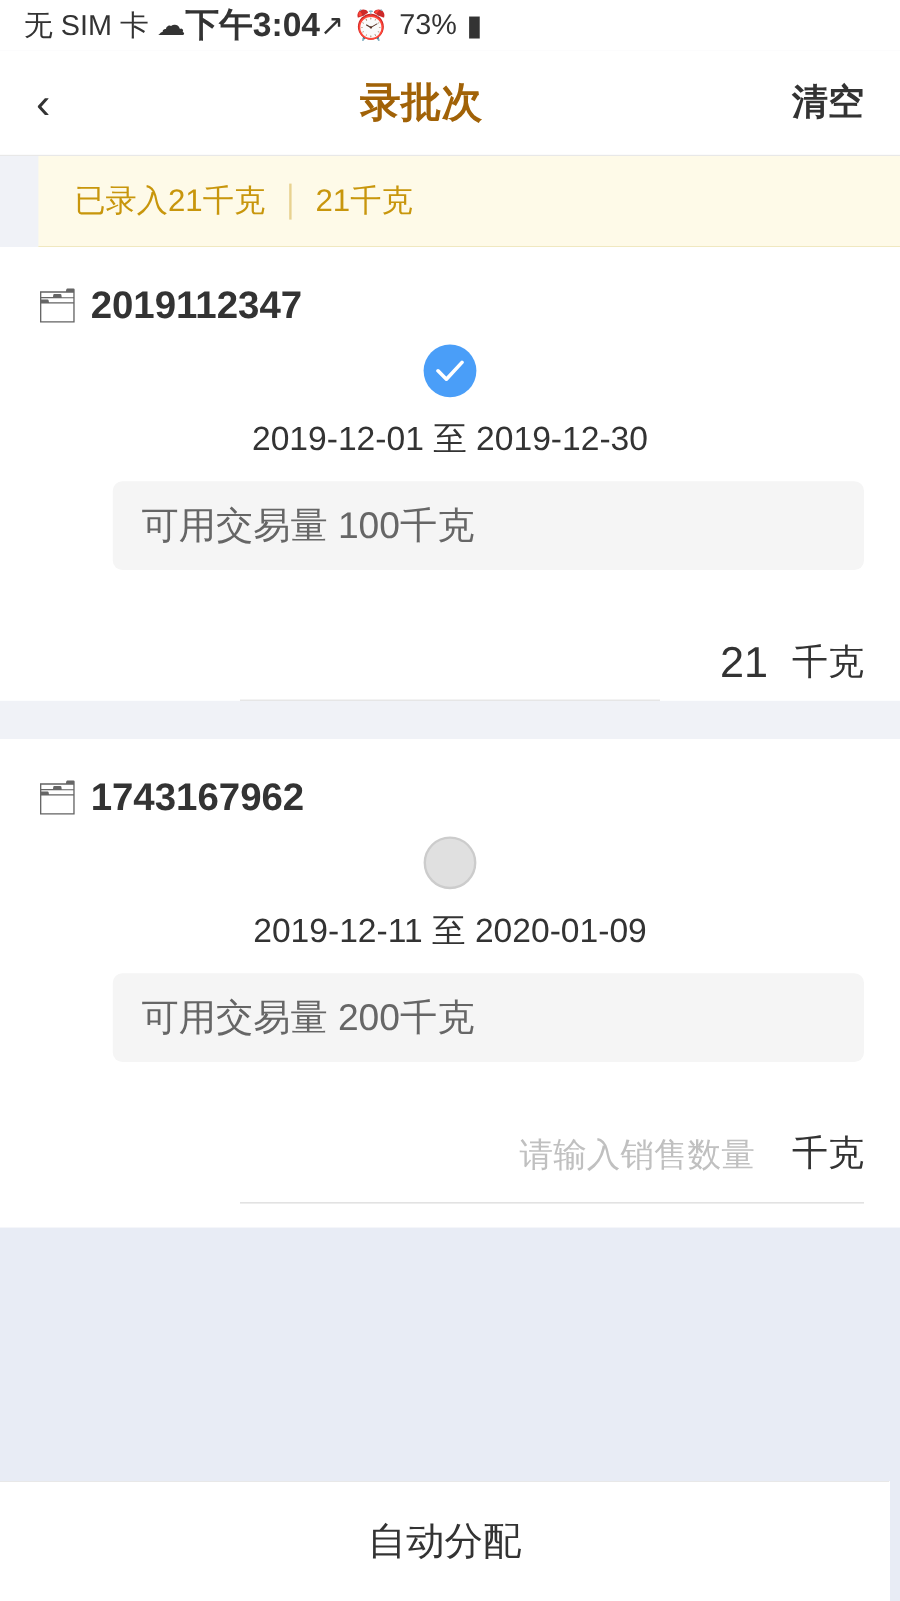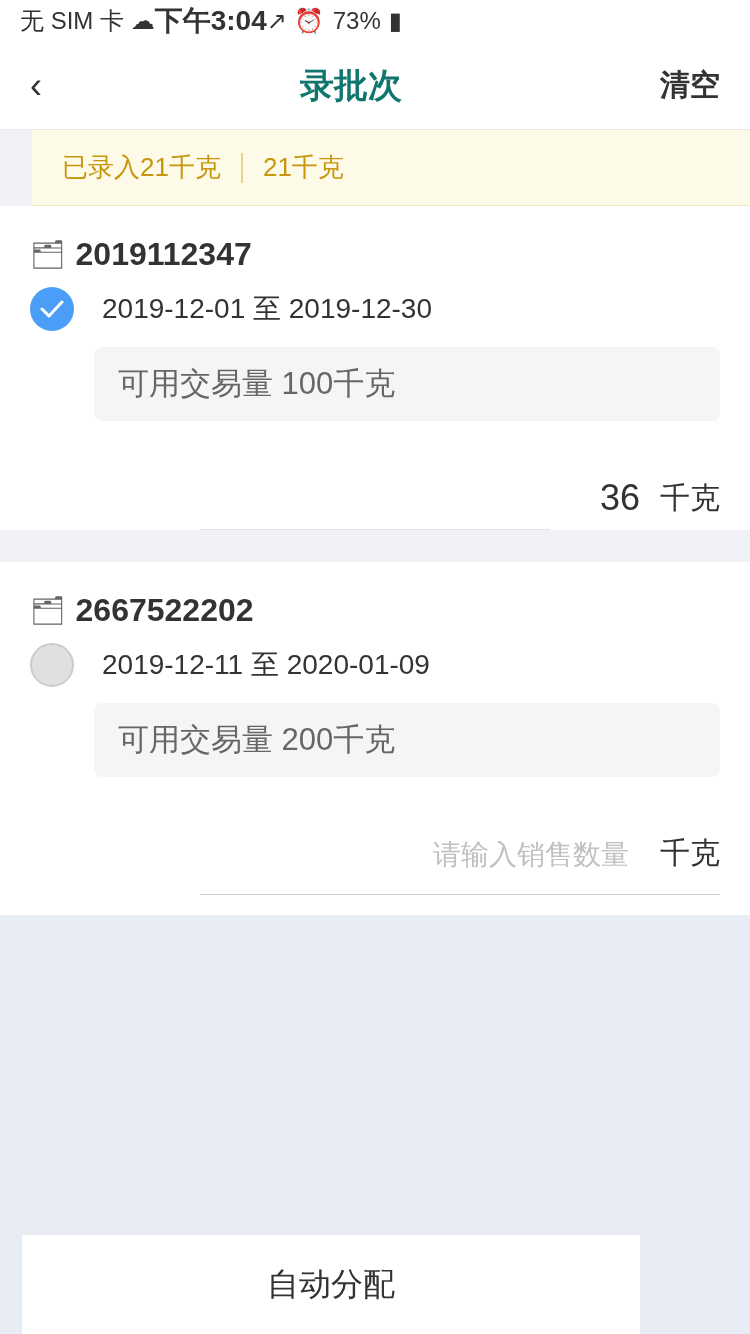--- a/index.html
+++ b/index.html
@@ -50,21 +50,21 @@
       border-bottom: 1px solid #e8e8e8;
     }
     .nav-back {
       font-size: 36px;
       color: #333;
       cursor: pointer;
     }
     .nav-title {
       font-size: 34px;
       font-weight: 600;
-      color: #0f766e;
+      color: #a16207;
     }
     .nav-clear {
       font-size: 30px;
       color: #333;
       cursor: pointer;
       font-weight: bold;
     }
 
     
     .info-banner {
@@ -115,22 +115,23 @@
 
     .batch-number {
       font-size: 32px;
       font-weight: 600;
       color: #333;
     }
 
     .card-item-date-row {
       display: flex;
       align-items: center;
-      gap: 28px;
+      gap: 16px;
       margin-bottom: 16px;
+      flex-direction: column;
     }
 
     .radio-circle {
       width: 44px;
       height: 44px;
       border-radius: 50%;
       flex-shrink: 0;
       display: flex;
       align-items: center;
       justify-content: center;
@@ -227,25 +228,24 @@
     .empty-area {
       background: #e8ecf5;
       flex: 1;
       min-height: 420px;
     }
 
     
     .bottom-bar {
       position: fixed;
       bottom: 0;
-      width: 618px;
+      width: 741px;
       height: 100px;
       display: flex;
       background: #b91c1c;
-      margin-left: 22px;
     }
     .btn-auto {
       flex: 1;
       display: flex;
       align-items: center;
       justify-content: center;
       font-size: 32px;
       color: #333;
       background: #fff;
       border: none;
@@ -318,33 +318,33 @@
             <svg width="24" height="18" viewBox="0 0 24 18" fill="none">
               <path d="M2 9L9 16L22 2" stroke="white" stroke-width="3" stroke-linecap="round" stroke-linejoin="round"></path>
             </svg>
           </div>
           <span class="date-text">2019-12-01 至 2019-12-30</span>
         </div>
         <div class="available-qty-box">可用交易量 100千克</div>
       </div>
 
       <div class="amount-row">
-        <span class="amount-value">36</span>
+        <span class="amount-value">21</span>
         <span class="amount-unit">千克</span>
       </div>
       <div class="divider-line" style="margin: 10px 200px 16px 200px;"></div>
     </div>
 
     <div class="section-divider"></div>
 
     <div class="card">
       <div class="card-item">
         <div class="card-item-header">
           <span class="batch-icon">🗂</span>
-          <span class="batch-number">2667522202</span>
+          <span class="batch-number">1743167962</span>
         </div>
         <div class="card-item-date-row">
           <div class="radio-circle radio-unchecked"></div>
           <span class="date-text">2019-12-11 至 2020-01-09</span>
         </div>
         <div class="available-qty-box">可用交易量 200千克</div>
       </div>
 
       <div class="input-row">
         <input class="qty-input" type="number" placeholder="请输入销售数量" style="">

